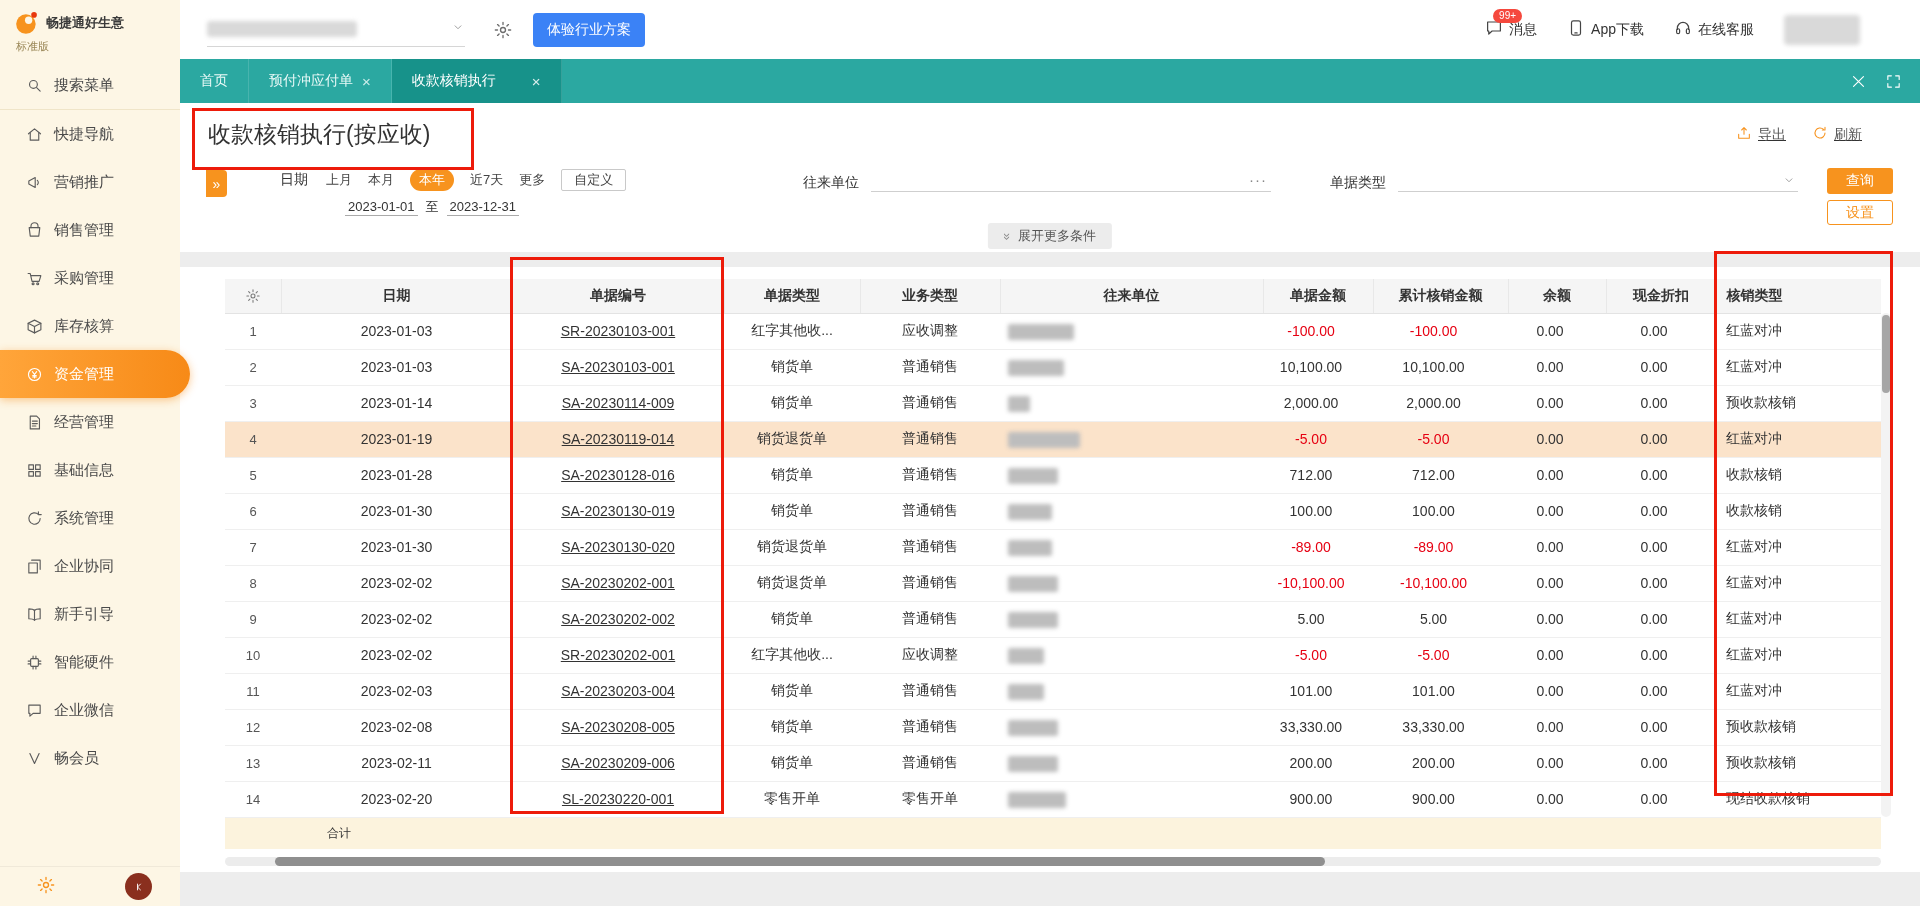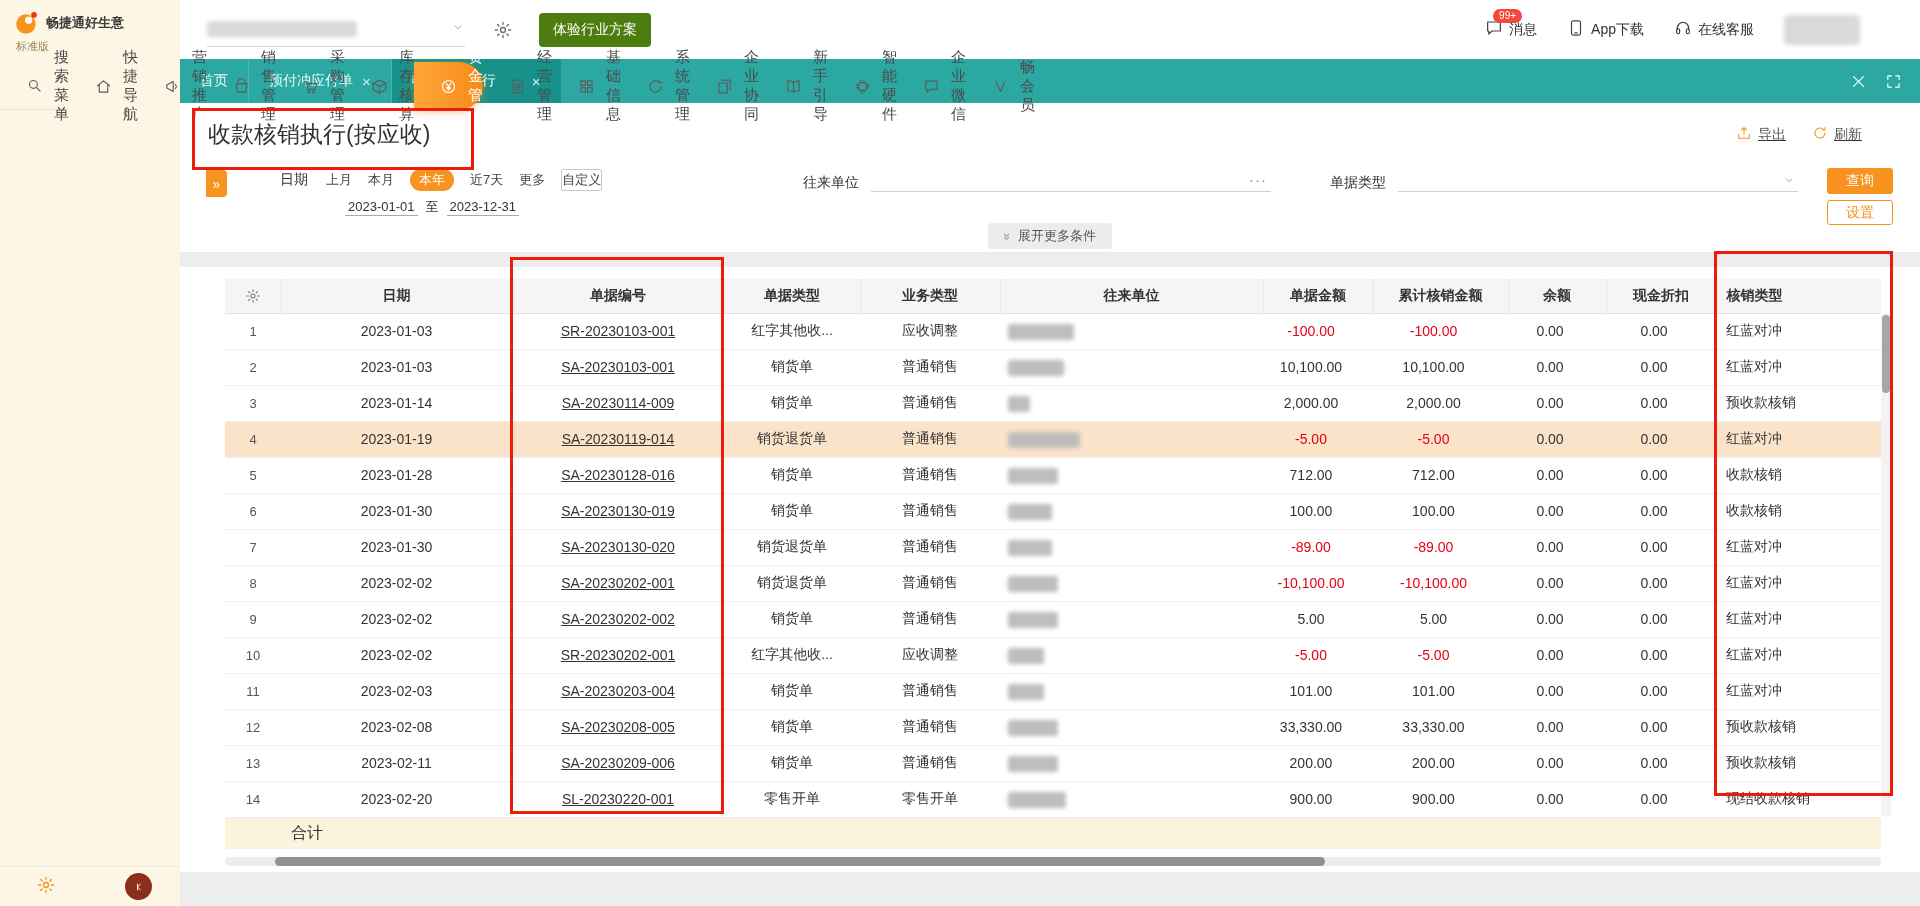--- a/index.html
+++ b/index.html
@@ -7,21 +7,21 @@
     font-family:"Liberation Sans","DejaVu Sans",sans-serif;color:#333;}
   .app{position:relative;width:1920px;height:906px;display:flex;}
 
   
   .sidebar{width:180px;background:#fdf6e5;position:relative;z-index:2;flex-shrink:0;}
   .logo-area{height:62px;padding:10px 0 0 14px;}
   .logo-row{display:flex;align-items:center;gap:6px;}
   .logo-icon svg{width:26px;height:26px;display:block;}
   .logo-text{font-size:13px;font-weight:bold;color:#3a3a3a;}
   .logo-badge{font-size:11px;color:#9a8757;margin-top:3px;padding-left:2px;}
-  .side-nav{display:flex;}
+  .side-nav{display:flex;flex-direction:column;}
   .nav-item{height:48px;display:flex;align-items:center;gap:11px;padding-left:26px;
     font-size:15px;color:#4a4a4a;cursor:pointer;}
   .nav-item:first-child{border-bottom:1px solid #f0e5c8;}
   .nav-icon{display:flex;align-items:center;}
   .nav-icon svg{width:17px;height:17px;stroke:#5c5c5c;}
   .nav-item.active{width:190px;background:linear-gradient(90deg,#ffa53a,#f78a17);
     color:#fff;border-top-right-radius:24px;border-bottom-right-radius:24px;
     box-shadow:0 2px 8px rgba(247,138,23,.45);}
   .nav-item.active .nav-icon svg{stroke:#fff;}
   .sidebar-footer{position:absolute;bottom:0;left:0;right:0;height:40px;display:flex;
@@ -36,21 +36,21 @@
   .main{flex:1;display:flex;flex-direction:column;min-width:0;}
 
   
   .topbar{height:59px;background:#fff;display:flex;align-items:center;padding:0 60px 0 0;}
   .org-select{width:258px;height:34px;margin-left:27px;border-bottom:1px solid #d6d6d6;
     display:flex;align-items:center;justify-content:space-between;cursor:pointer;}
   .redact-bar{width:150px;height:16px;background:#d9d9d9;border-radius:3px;filter:blur(2px);}
   .sel-chevron svg,.dd-chevron svg{width:14px;height:14px;stroke:#999;}
   .topbar-gear{margin-left:28px;cursor:pointer;display:flex;}
   .topbar-gear svg{width:20px;height:20px;stroke:#6d6d6d;}
-  .trial-btn{margin-left:26px;height:34px;padding:0 14px;background:#4d7c0f;border:none;
+  .trial-btn{margin-left:20px;height:34px;padding:0 14px;background:#3b82f6;border:none;
     border-radius:4px;color:#fff;font-size:14px;cursor:pointer;font-family:inherit;}
   .topbar-right{margin-left:auto;display:flex;align-items:center;gap:30px;}
   .tb-item{position:relative;display:flex;align-items:center;gap:6px;cursor:pointer;}
   .tb-icon svg{width:18px;height:18px;stroke:#444;}
   .tb-label{font-size:14px;color:#333;}
   .msg-badge{position:absolute;top:-10px;left:8px;background:#f5483d;color:#fff;font-size:10px;
     padding:1px 6px;border-radius:9px;line-height:12px;}
   .avatar-redact{width:76px;height:30px;background:#d9d9d9;border-radius:4px;filter:blur(2px);
     cursor:pointer;}
 
@@ -77,21 +77,21 @@
   .filter-zone{position:relative;height:86px;font-size:14px;}
   .filter-handle{position:absolute;left:26px;top:4px;width:21px;height:27px;background:#f7931e;
     color:#fff;display:flex;align-items:center;justify-content:center;font-size:14px;
     border-radius:0 4px 4px 0;cursor:pointer;}
   .date-group{position:absolute;left:100px;top:2px;}
   .date-row{display:flex;align-items:center;gap:18px;height:24px;}
   .f-label{color:#333;}
   .date-options{display:flex;align-items:center;gap:16px;justify-content:flex-end;}
   .date-opt{color:#444;font-size:13px;cursor:pointer;white-space:nowrap;}
   .date-opt.sel{background:#f7931e;color:#fff;border-radius:11px;padding:2px 9px;}
-  .date-opt.boxed{border:1px solid #c9c9c9;padding:1px 0;border-radius:2px;}
+  .date-opt.boxed{border:1px solid #c9c9c9;padding:1px 12px;border-radius:2px;}
   .date-range{position:absolute;left:65px;top:30px;display:flex;align-items:center;gap:8px;
     font-size:13px;color:#333;}
   .date-input{border-bottom:1px solid #aaa;padding:0 3px 1px;cursor:text;}
   .partner-group{position:absolute;left:623px;top:2px;display:flex;align-items:flex-end;gap:12px;}
   .doctype-group{position:absolute;left:1150px;top:2px;display:flex;align-items:flex-end;gap:12px;}
   .underline-input{display:inline-flex;align-items:center;justify-content:flex-end;
     width:400px;height:24px;border-bottom:1px solid #cfcfcf;cursor:text;}
   .more-dots{color:#888;font-size:15px;letter-spacing:1px;padding-right:4px;cursor:pointer;}
   .dd-chevron{display:flex;padding-right:2px;}
   .query-btn{position:absolute;left:1647px;top:2px;width:66px;height:26px;background:#f7931e;
@@ -122,21 +122,21 @@
   .grid td.c-partner{text-align:left;}
   .grid td.neg{color:#e60012;}
   .grid tr.selected td{background:#fbe3ca;}
   .doc-link{color:#333;text-decoration:underline;cursor:pointer;}
   .th-gear{display:inline-flex;vertical-align:middle;}
   .th-gear svg{width:16px;height:16px;stroke:#777;}
   .redact{display:inline-block;height:16px;background:#bdbdbd;border-radius:2px;
     filter:blur(2px);margin-left:8px;vertical-align:middle;}
   .total-row{margin-left:45px;width:1656px;height:31px;background:#fcf3dd;display:flex;
     align-items:center;}
-  .total-label{margin-left:66px;font-size:16px;color:#333;}
+  .total-label{margin-left:102px;font-size:12px;color:#333;}
   .v-scrollbar{position:absolute;left:1701px;top:46px;width:10px;height:504px;background:#f3f3f3;
     border-radius:5px;cursor:pointer;}
   .v-thumb{position:absolute;top:2px;left:1px;width:8px;height:78px;background:#a6a6a6;
     border-radius:4px;display:block;}
   .h-scrollbar{position:absolute;left:45px;bottom:6px;width:1656px;height:9px;background:#ececec;
     border-radius:5px;cursor:pointer;}
   .h-thumb{position:absolute;left:50px;top:0;width:1050px;height:9px;background:#8f8f8f;
     border-radius:5px;display:block;}
 
   

